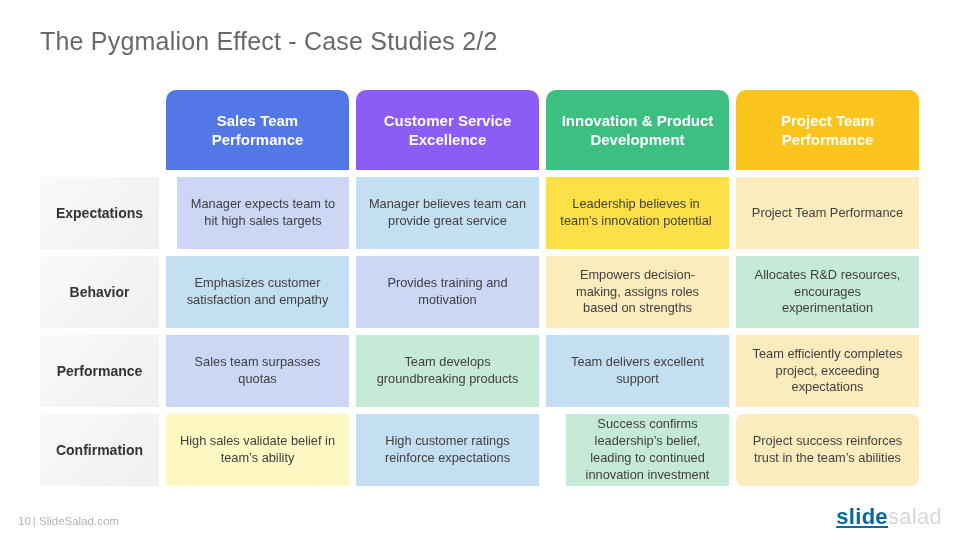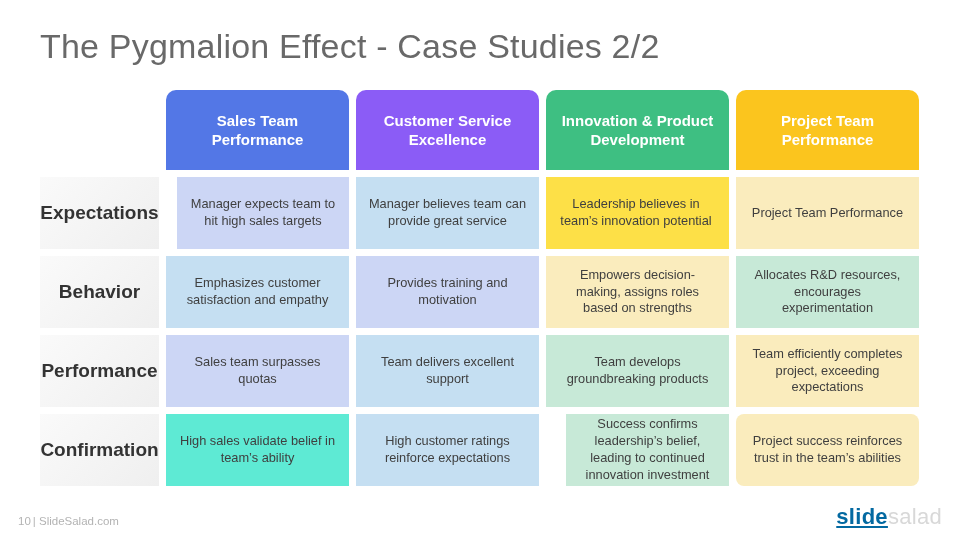--- a/index.html
+++ b/index.html
@@ -6,41 +6,41 @@
   .slide{
     position:relative;
     width:960px;height:540px;
     background:#ffffff;
     font-family:"Liberation Sans", sans-serif;
     overflow:hidden;
     margin:0 auto;
   }
   .title{
     position:absolute;left:40px;top:27px;
-    font-size:34px;font-weight:400;color:#696969;
+    font-size:25px;font-weight:400;color:#696969;
     letter-spacing:0.2px;margin:0;
   }
   .grid{
     position:absolute;left:40px;top:90px;
     display:grid;
     grid-template-columns:119px repeat(4,183px);
     grid-template-rows:80px repeat(4,72px);
     gap:7px;
   }
   .corner{background:transparent;}
   .hdr{
     border-radius:10px 10px 0 0;
     display:flex;align-items:center;justify-content:center;
     text-align:center;color:#ffffff;font-weight:700;font-size:15px;
     line-height:1.3;padding:0 14px;
   }
   .rowlbl{
     background:linear-gradient(315deg,#efefef,#fafafa);
     display:flex;align-items:center;justify-content:center;
-    text-align:center;font-weight:700;font-size:19px;color:#333333;
+    text-align:center;font-weight:700;font-size:14px;color:#333333;
   }
   .cell{
     display:flex;align-items:center;justify-content:center;
     text-align:center;font-size:12.8px;color:#3f3f3f;line-height:1.32;
     padding:0 12px;
   }
   .footer-left{
     position:absolute;left:18px;bottom:13px;
     font-size:11.5px;color:#b3b3b3;display:flex;gap:2px;align-items:center;
   }
@@ -77,26 +77,26 @@
     <div class="cell" style="background: rgb(250, 236, 189);">Project Team Performance</div>
 
     <div class="rowlbl">Behavior</div>
     <div class="cell" style="background: rgb(197, 223, 242);">Emphasizes customer satisfaction and empathy</div>
     <div class="cell" style="background: rgb(204, 214, 245);">Provides training and motivation</div>
     <div class="cell" style="background: rgb(250, 236, 189);">Empowers decision-making, assigns roles based on strengths</div>
     <div class="cell" style="background: rgb(199, 233, 215);">Allocates R&amp;D resources, encourages experimentation</div>
 
     <div class="rowlbl">Performance</div>
     <div class="cell" style="background: rgb(204, 214, 245);">Sales team surpasses quotas</div>
+    <div class="cell" style="background: rgb(199, 233, 215);">Team develops groundbreaking products</div>
     <div class="cell" style="background: rgb(197, 223, 242);">Team delivers excellent support</div>
-    <div class="cell" style="background: rgb(199, 233, 215);">Team develops groundbreaking products</div>
     <div class="cell" style="background: rgb(250, 236, 189);">Team efficiently completes project, exceeding expectations</div>
 
     <div class="rowlbl">Confirmation</div>
-    <div class="cell" style="background: #5eead4;">High sales validate belief in team’s ability</div>
+    <div class="cell" style="background: #fef9c3;">High sales validate belief in team’s ability</div>
     <div class="cell" style="background: rgb(197, 223, 242);">High customer ratings reinforce expectations</div>
     <div class="cell" style="background: rgb(199, 233, 215); margin-left: 20px;">Success confirms leadership’s belief, leading to continued innovation investment</div>
     <div class="cell" style="background: rgb(250, 236, 189); border-radius: 8px;">Project success reinforces trust in the team’s abilities</div>
   </div>
 
   <div class="footer-left">
     <span>10</span>
     <span>| SlideSalad.com</span>
   </div>
 

